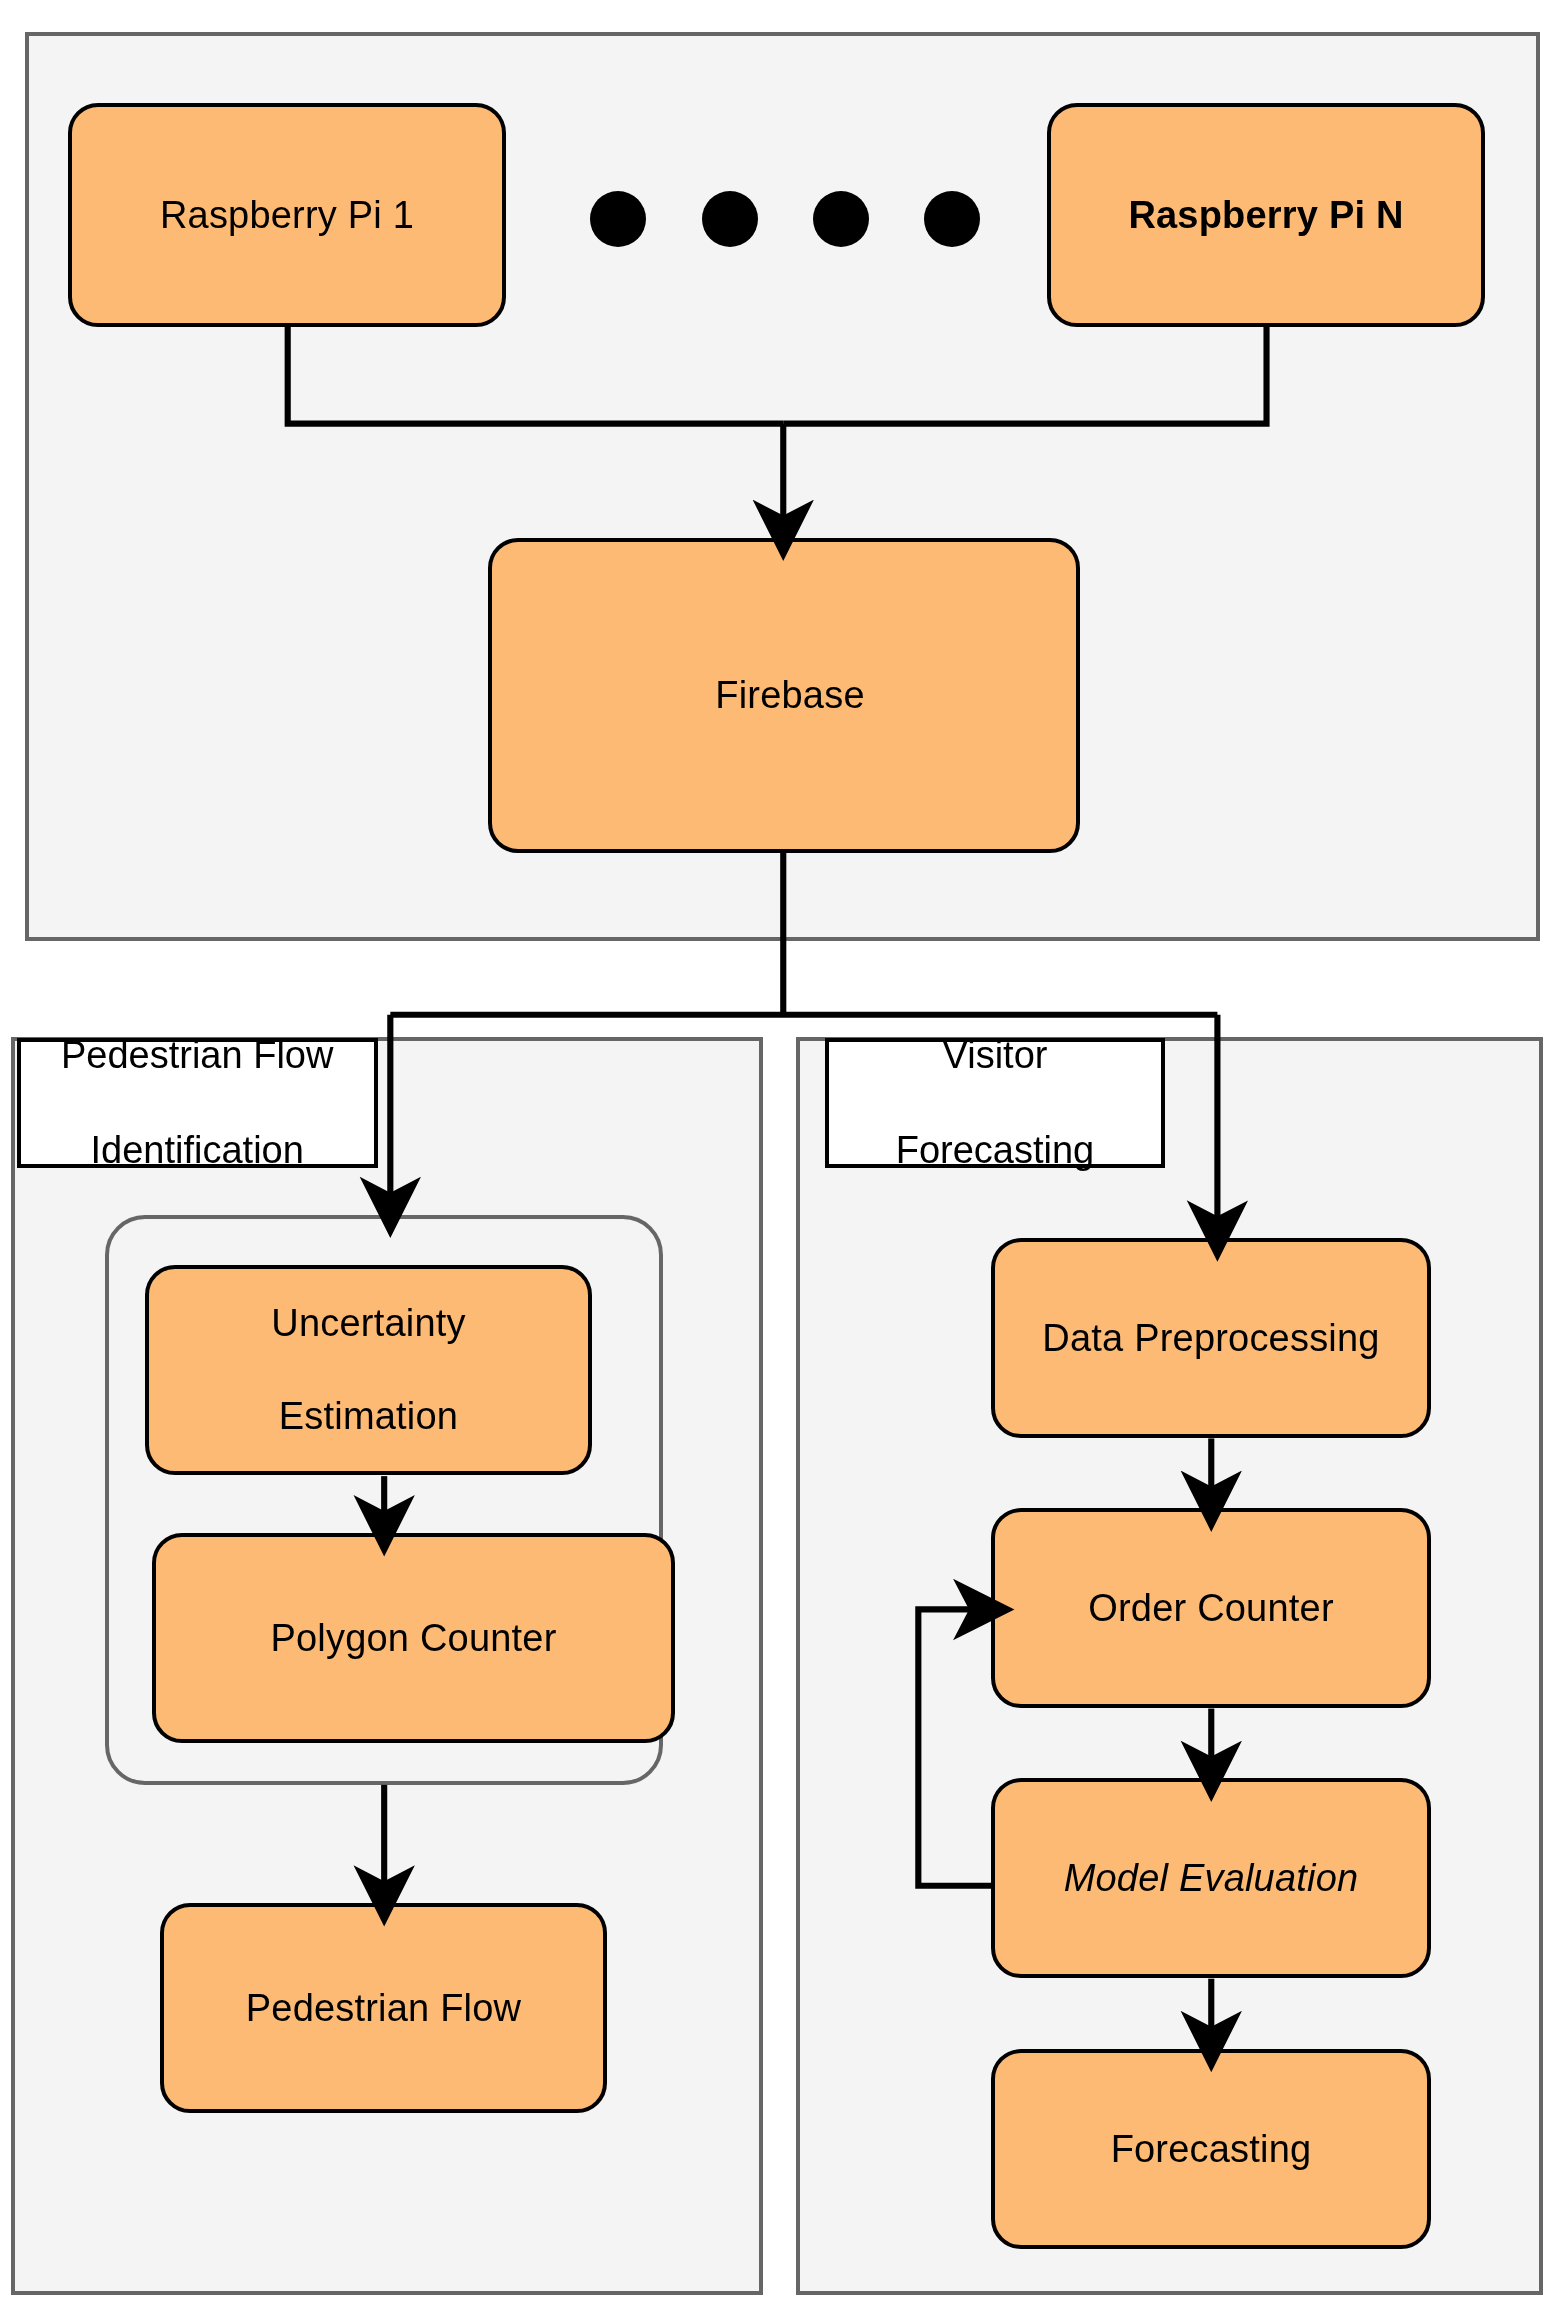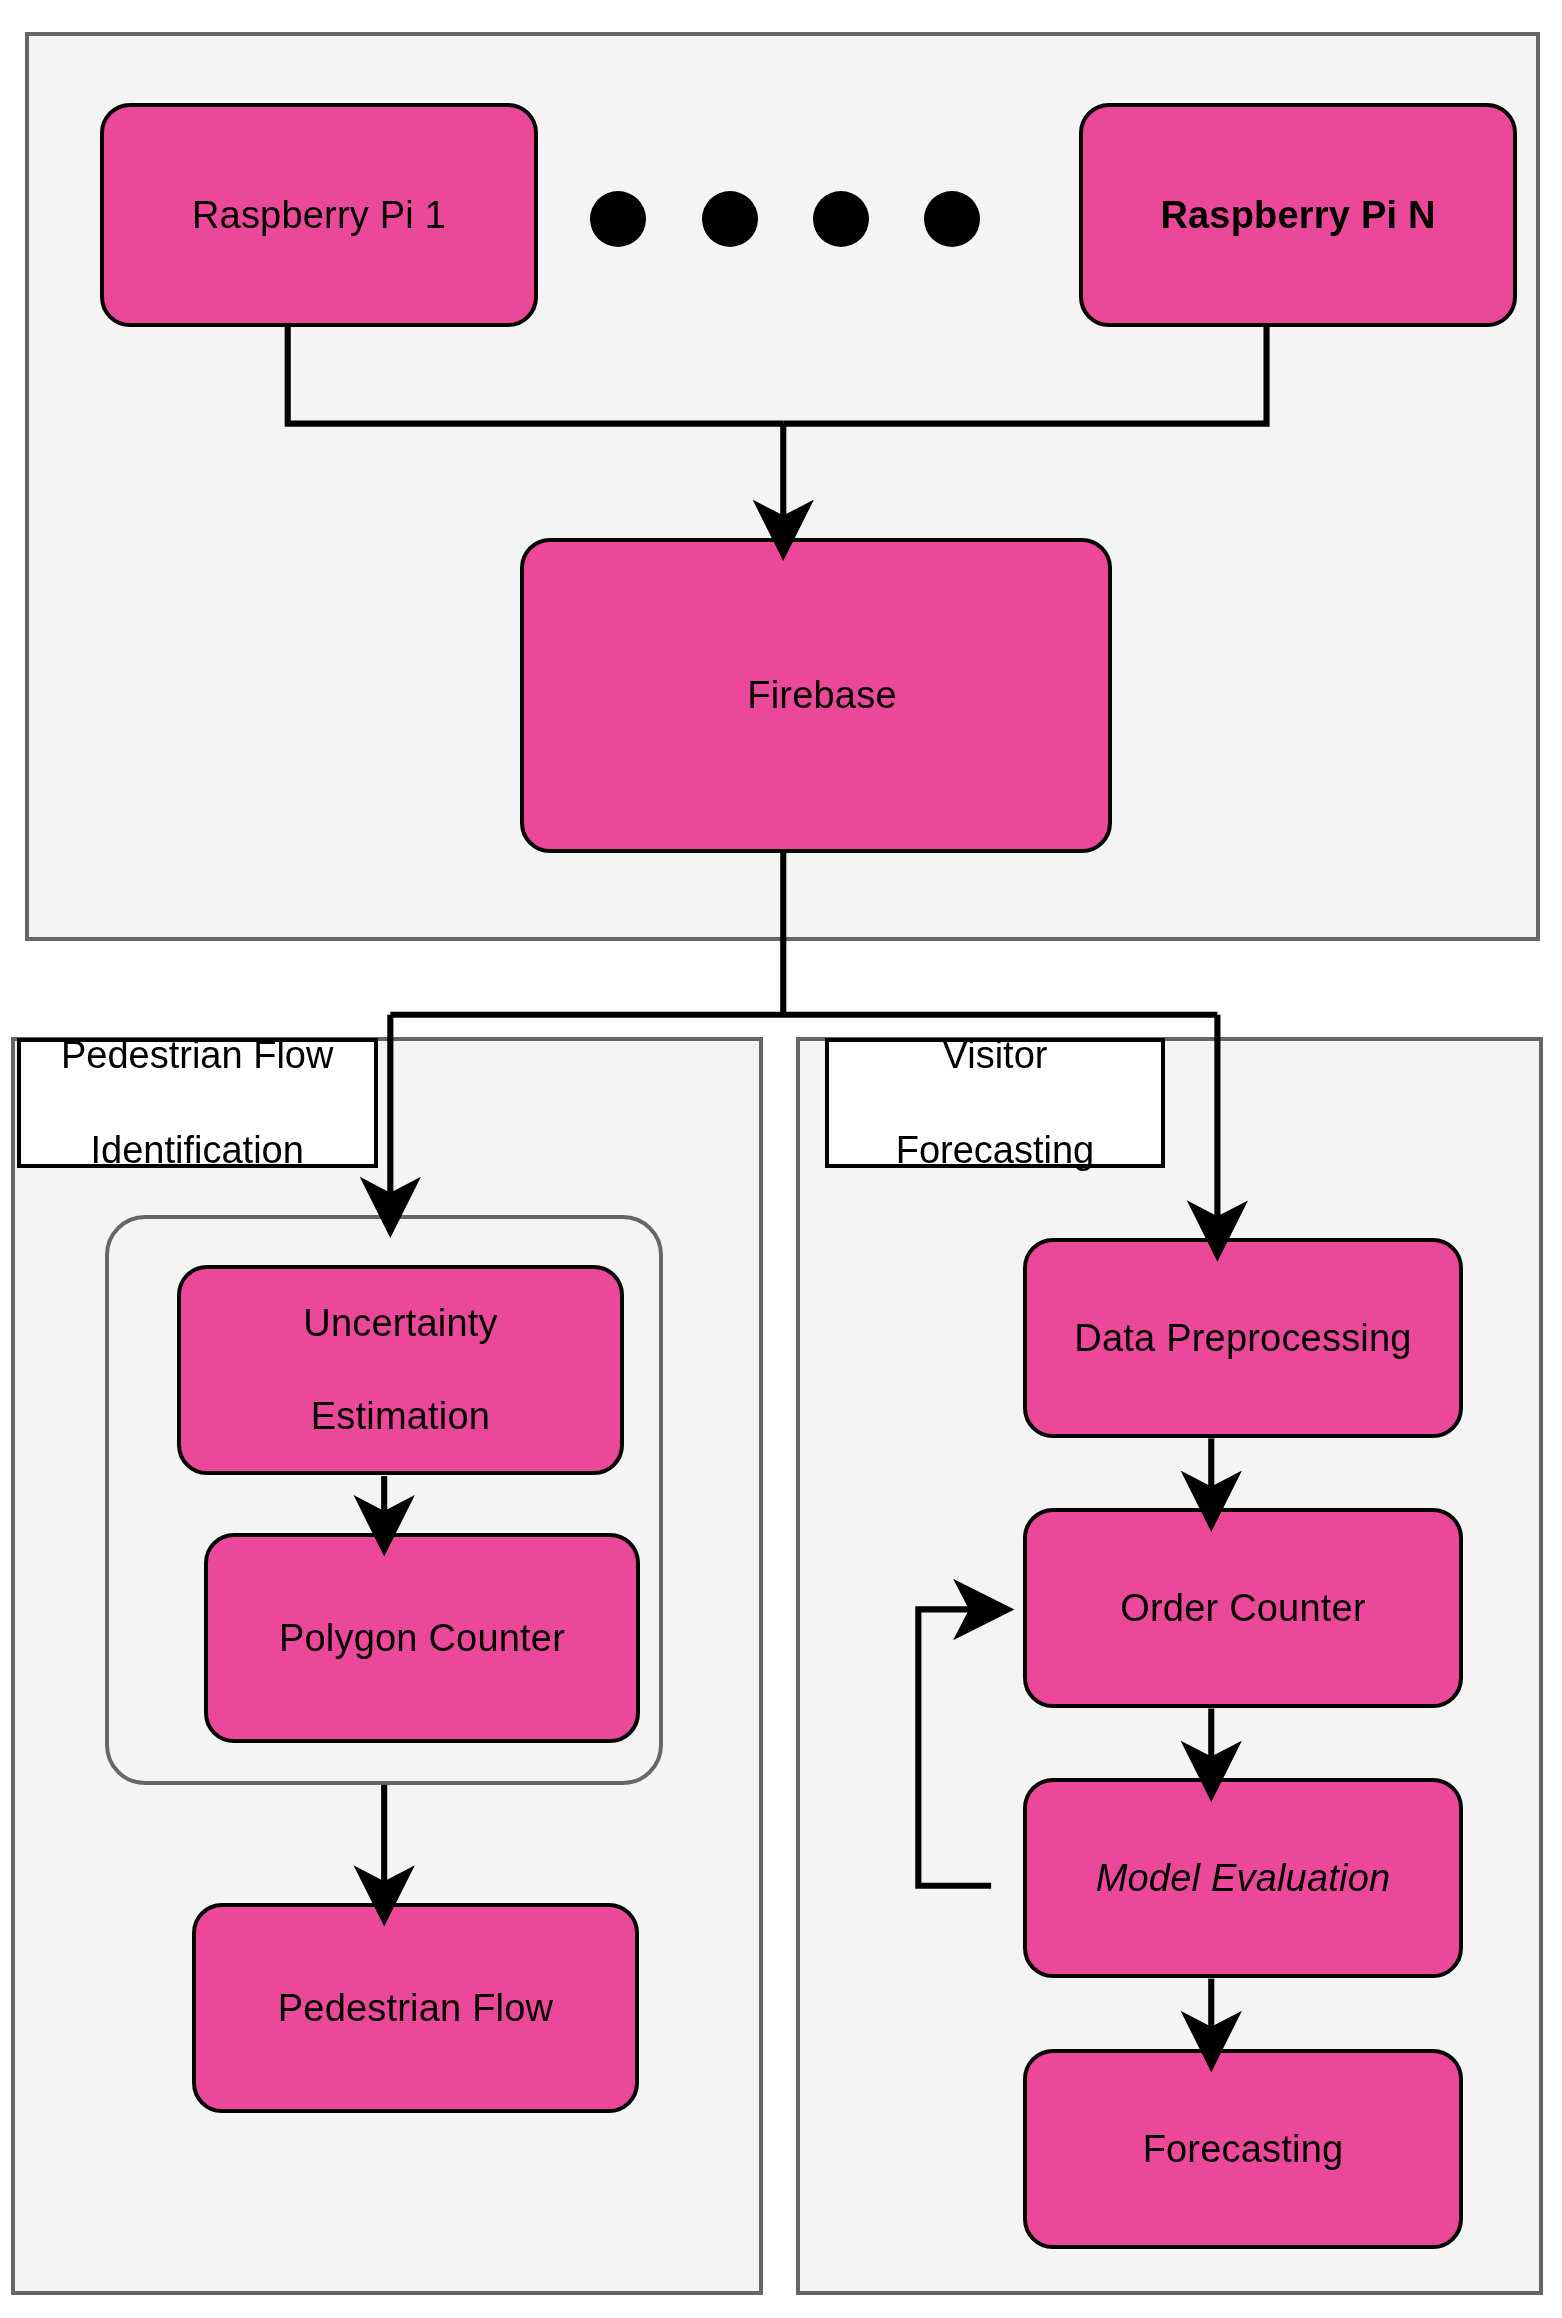--- a/index.html
+++ b/index.html
@@ -2,22 +2,22 @@
 <html style="font-size:14px"><head>
 <meta charset="utf-8">
 <style>
   html,body{margin:0;padding:0;background:#ffffff;}
   body{width:1563px;height:2319px;position:relative;
        font-family:"Liberation Sans","DejaVu Sans",sans-serif;
        -webkit-font-smoothing:antialiased;}
   #stage{position:absolute;left:0;top:0;width:1563px;height:2319px;overflow:hidden;background:#ffffff;}
   svg.layer{position:absolute;left:0;top:0;width:1563px;height:2319px;}
   .panel{position:absolute;background:#f4f4f4;border:4.4px solid #666666;box-sizing:border-box;}
-  .rbox{position:absolute;background:#ec4899;border:4.4px solid #000000;border-radius:30px;
-        box-sizing:border-box;display:flex;align-items:center;justify-content:center;text-align:center;margin-left:32px;}
+  .rbox{position:absolute;background:#fdba74;border:4.4px solid #000000;border-radius:30px;
+        box-sizing:border-box;display:flex;align-items:center;justify-content:center;text-align:center;}
   .rbox span{display:block;line-height:1.22;color:#000;font-size:38px;letter-spacing:0.2px;}
   .groupbox{position:absolute;background:transparent;border:4.4px solid #666666;border-radius:40px;box-sizing:border-box;}
   .labelbox{position:absolute;background:#ffffff;border:4.4px solid #000000;box-sizing:border-box;
             display:flex;align-items:center;justify-content:center;text-align:center;}
   .labelbox span{display:block;line-height:1.24;color:#000;font-size:38px;}
   .dot{position:absolute;background:#000;border-radius:50%;}
 </style>
 </head>
 <body>
 
@@ -43,21 +43,21 @@
   </div>
 
   <div class="panel" style="left:11.4px;top:1037px;width:752px;height:1258px;"></div>
 
   <div class="groupbox" style="left:105px;top:1215px;width:558px;height:570px;"></div>
 
   <div class="rbox" style="left:145px;top:1265px;width:447px;height:210px;">
     <span><span>Uncertainty</span><br><span>Estimation</span></span>
   </div>
 
-  <div class="rbox" style="left:172px;top:1533px;width:436px;height:210px;text-align:right;">
+  <div class="rbox" style="left:152px;top:1533px;width:523px;height:210px;text-align:right;">
     <span>Polygon Counter</span>
   </div>
 
   <div class="rbox" style="left:160px;top:1903px;width:447px;height:210px;">
     <span>Pedestrian Flow</span>
   </div>
 
   <div class="labelbox" style="left:16.7px;top:1038px;width:361px;height:130px;">
     <span><span>Pedestrian Flow</span><br><span>Identification</span></span>
   </div>

